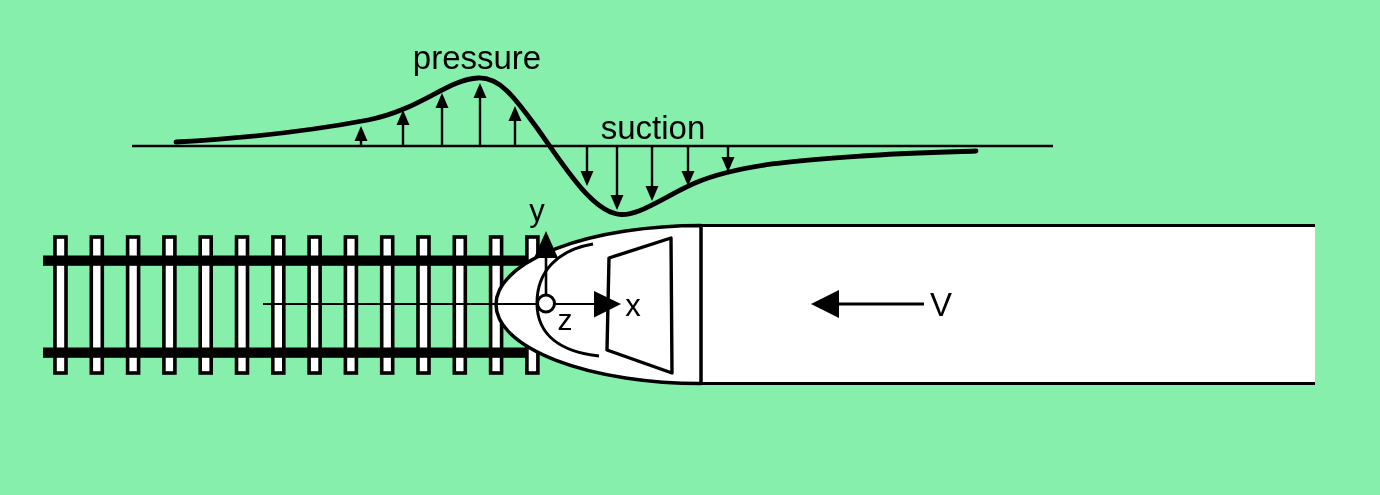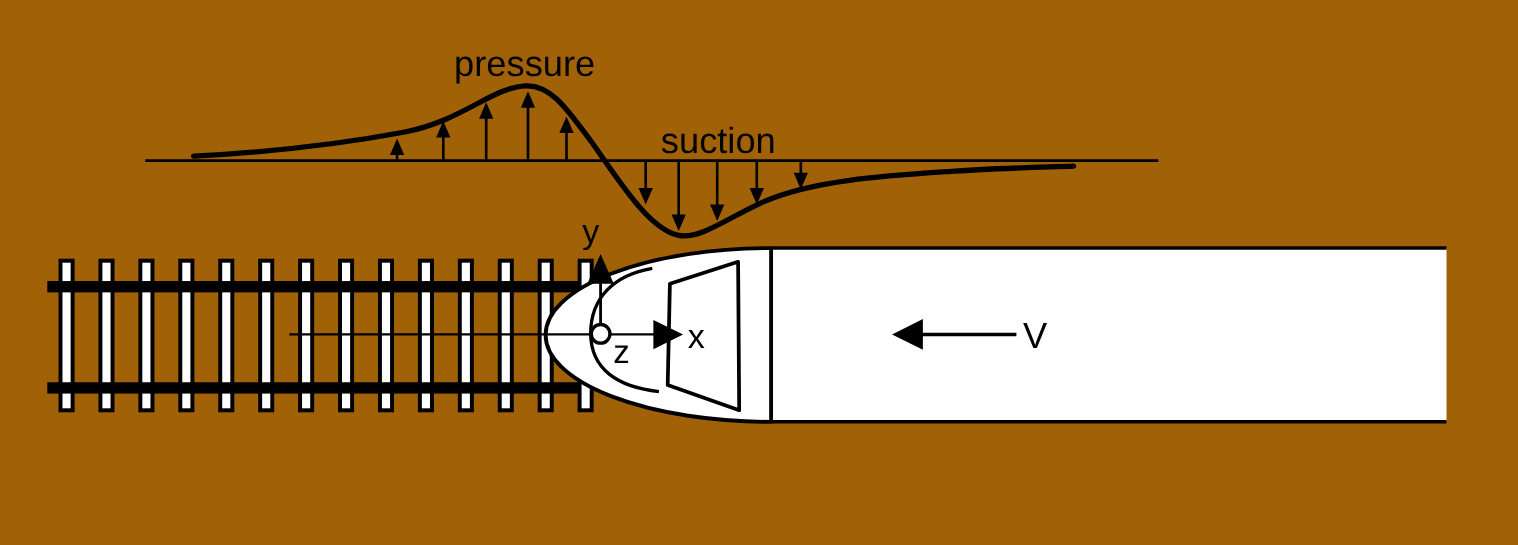--- a/index.html
+++ b/index.html
@@ -1,20 +1,20 @@
 <!DOCTYPE html>
 <html><head>
 <meta charset="utf-8">
 <style>
   html, body { margin: 0; padding: 0; background: #ffffff; }
   .figure-canvas {
     position: relative;
     width: 1380px;
     height: 495px;
-    background: #a16207;
+    background: #86efac;
     overflow: hidden;
     font-family: "Liberation Sans", sans-serif;
   }
   svg text {
     font-family: "Liberation Sans", sans-serif;
     fill: #000000;
   }
 </style>
 </head>
 <body>

